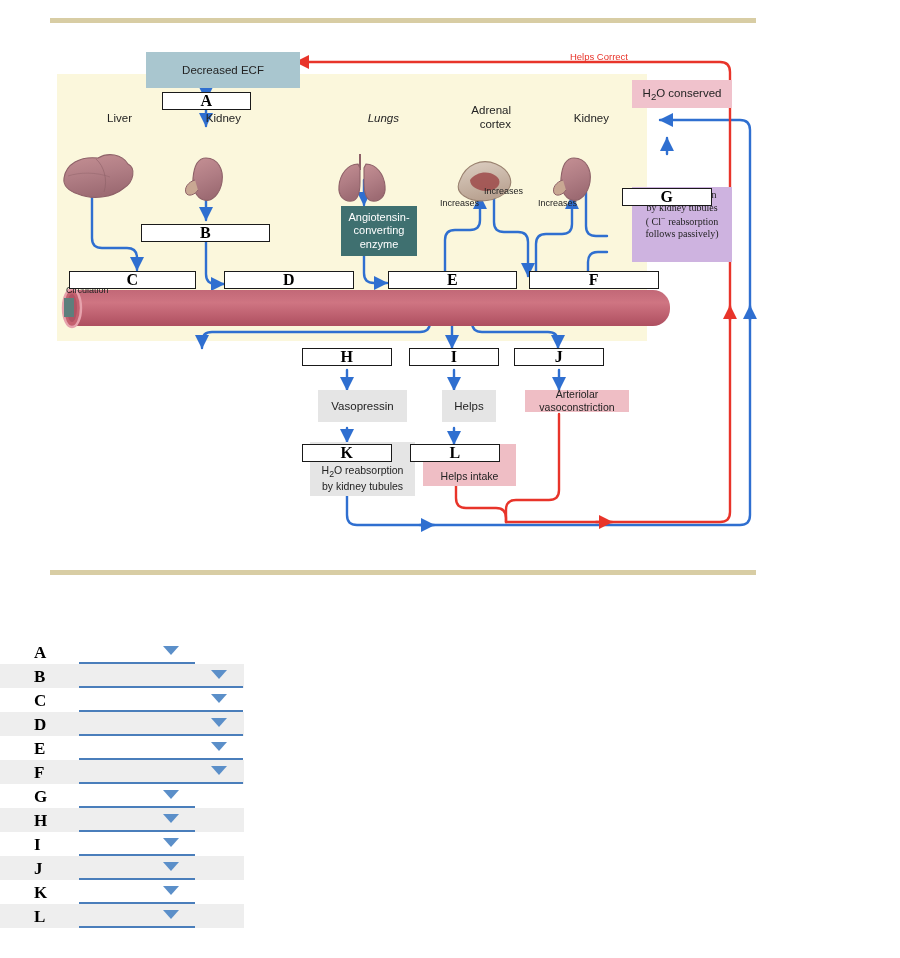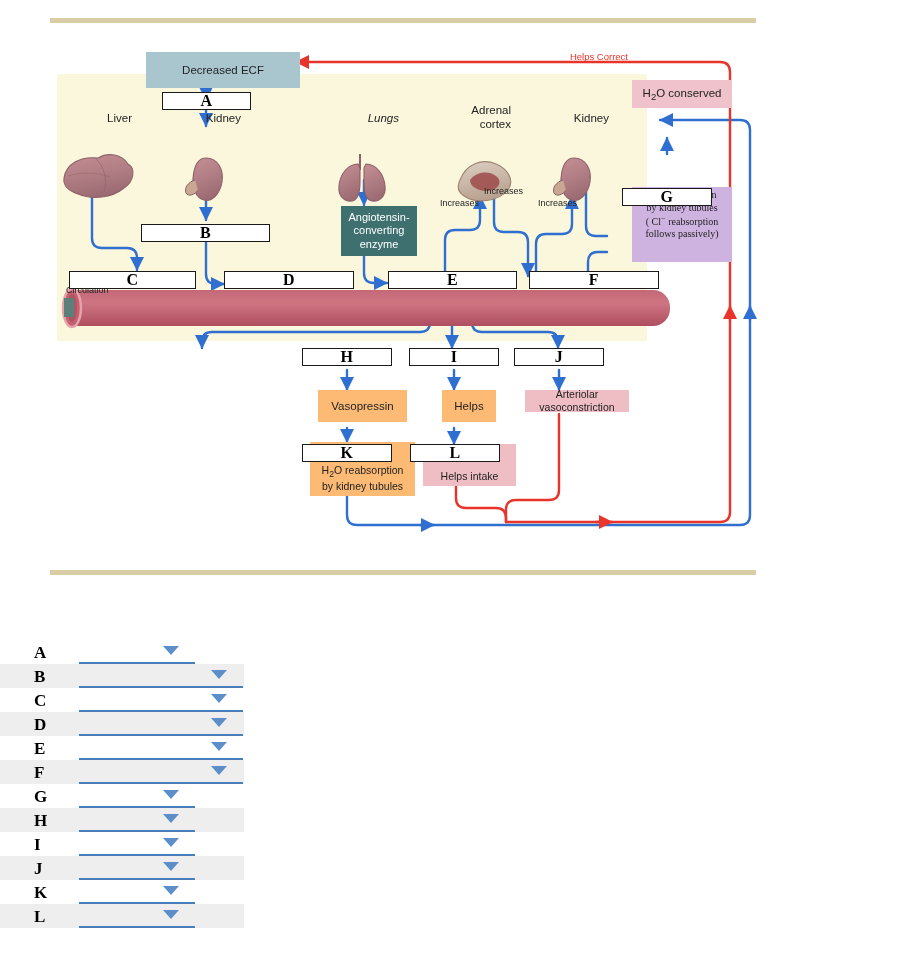--- a/index.html
+++ b/index.html
@@ -90,21 +90,21 @@
     color: #000;
     font-family: "Liberation Serif", serif;
     letter-spacing: .5px;
   }
 
   
   .box-ecf      { background: #a9c6cf; }
   .box-pink     { background: #f0c2cc; }
   .box-pink2    { background: #efbec5; }
   .box-purple   { background: #ceb3e0; }
-  .box-purple2  { background: #fdba74; }
+  .box-purple2  { background: #e5e5e5; }
   .box-teal     { background: #3f7070; color: #ffffff; }
 
   
   #answers {
     position: absolute;
     left: 0;
     top: 640px;
     width: 900px;
   }
   .arow {

